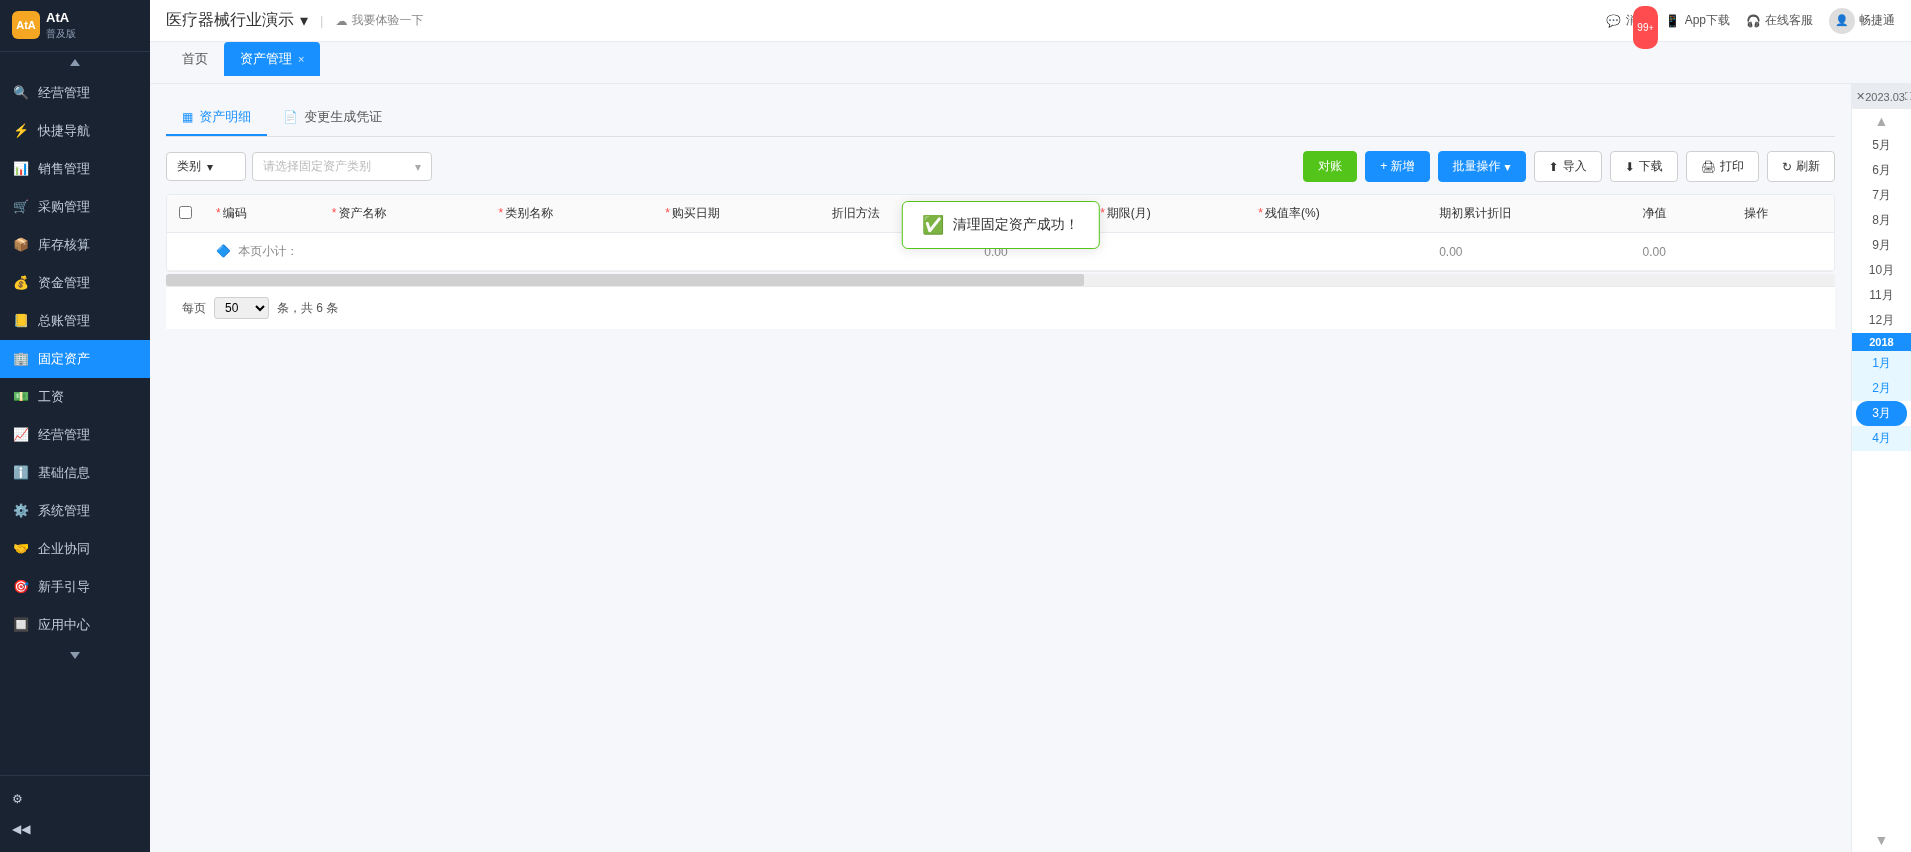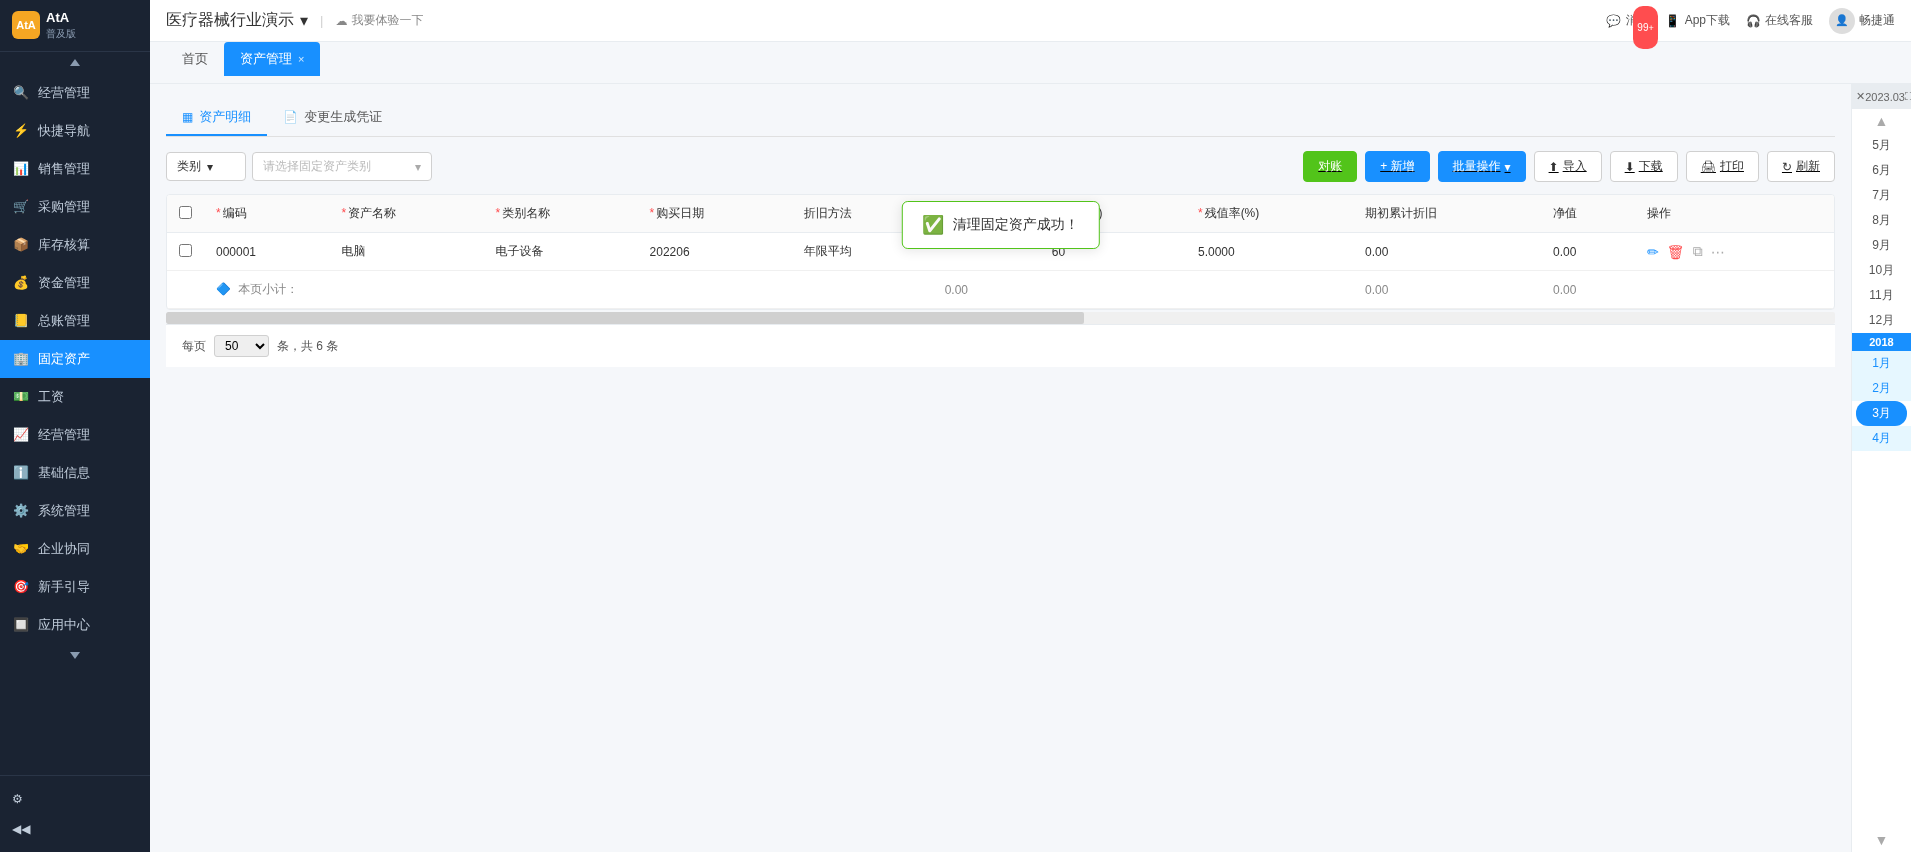--- a/index.html
+++ b/index.html
@@ -168,21 +168,21 @@
       color: #1890ff;
       border-bottom: 2px solid #1890ff;
     }
 
     
     .toolbar {
       display: flex; align-items: center; gap: 3px;
       margin-bottom: 12px; flex-wrap: wrap;
     }
     .toolbar-left { display: flex; align-items: center; gap: 8px; flex: 1; }
-    .toolbar-right { display: flex; align-items: center; gap: 8px; text-decoration: underline; }
+    .toolbar-right { display: flex; align-items: center; gap: 8px; }
 
     .btn {
       padding: 6px 14px;
       border-radius: 4px;
       border: 1px solid #d0d0d0;
       background: #fff;
       font-size: 12px;
       cursor: pointer;
       display: flex; align-items: center; gap: 4px;
       color: #333;
@@ -540,43 +540,20 @@
               <th>折旧方法</th>
               <th><span class="required">*</span>原值</th>
               <th><span class="required">*</span>期限(月)</th>
               <th><span class="required">*</span>残值率(%)</th>
               <th>期初累计折旧</th>
               <th>净值</th>
               <th>操作</th>
             </tr>
           </thead>
           <tbody>
-            <tr>
-              <td class="checkbox-cell">
-                <input type="checkbox" style="">
-              </td>
-              <td>000001</td>
-              <td>电脑</td>
-              <td>电子设备</td>
-              <td>202206</td>
-              <td>年限平均</td>
-              <td></td>
-              <td>60</td>
-              <td>5.0000</td>
-              <td>0.00</td>
-              <td>0.00</td>
-              <td>
-                <div class="row-actions">
-                  <span class="row-action" title="编辑">✏</span>
-                  <span class="row-action delete" title="删除">🗑</span>
-                  <span class="row-action gray" title="复制">⧉</span>
-                  <span class="row-action gray" title="更多">⋯</span>
-                </div>
-              </td>
-            </tr>
             <tr class="subtotal-row">
               <td></td>
               <td colspan="5">
                 <span class="subtotal-icon">🔷</span>
                 <span>本页小计：</span>
               </td>
               <td>0.00</td>
               <td></td>
               <td></td>
               <td>0.00</td>

